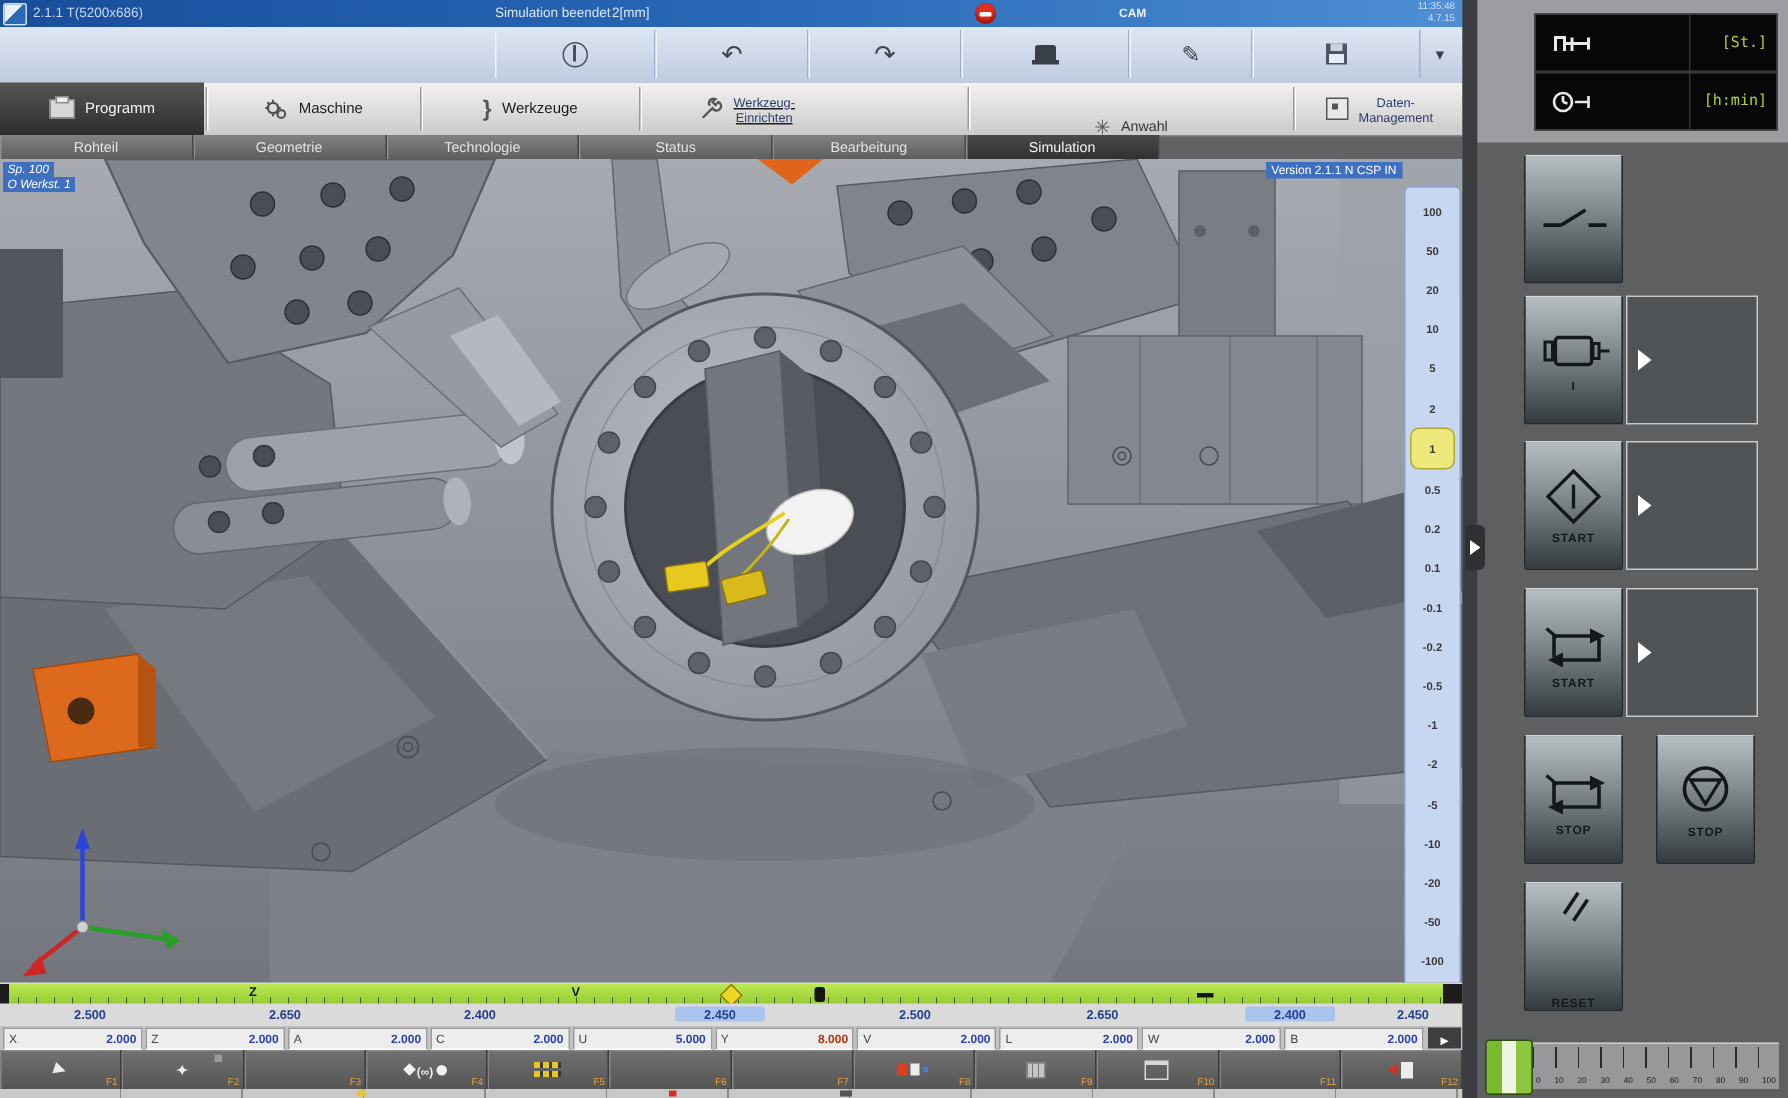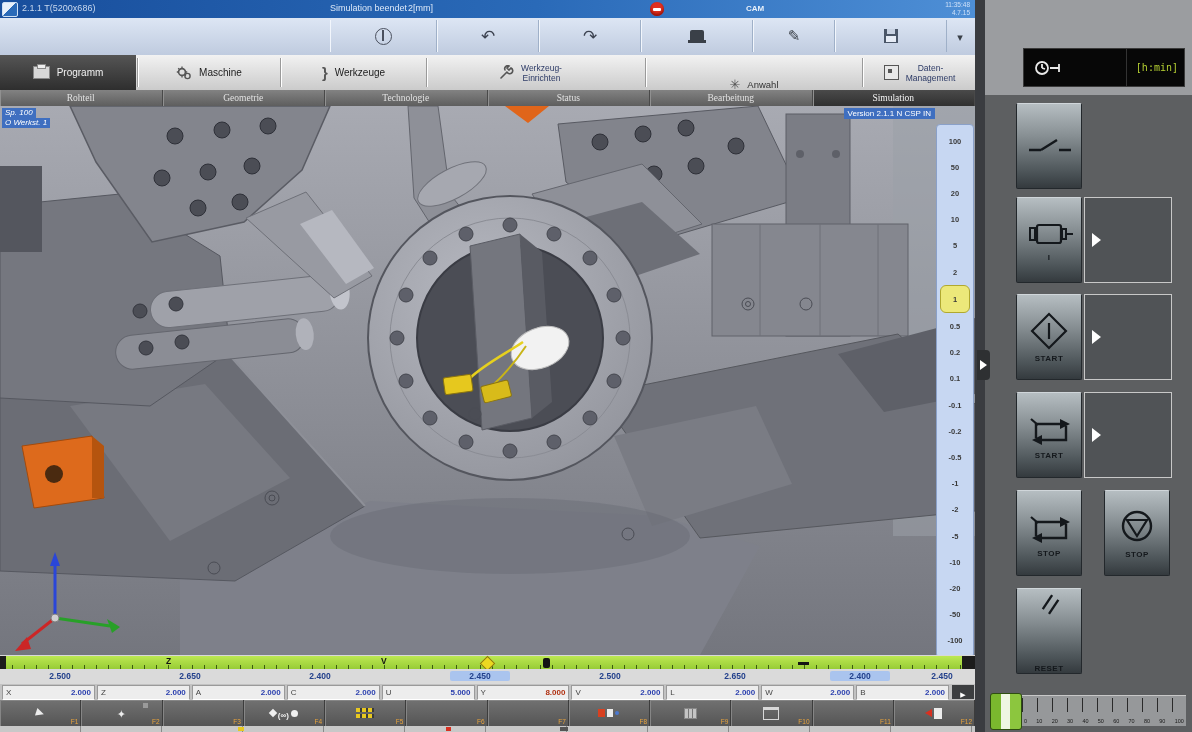--- a/index.html
+++ b/index.html
@@ -48,22 +48,22 @@
   .ico-printer{width:15px;height:11px;background:#d8d8d8;border:1px solid #888;position:relative;}
   .ico-printer::before{content:"";position:absolute;left:3px;top:-3px;width:7px;height:3px;background:#eee;border:1px solid #888;}
   .ico-gears{width:16px;height:16px;}
   .g-brace::before{content:"}";font-size:15px;color:#555;font-weight:bold;}
   .g-sun::before{content:"✳";font-size:13px;color:#555;}
   .ico-box{width:13px;height:13px;border:1.5px solid #555;position:relative;background:#e8e8e8;}
   .ico-box::after{content:"";position:absolute;left:3px;top:3px;width:4px;height:4px;background:#555;}
   .ico-wrench{width:16px;height:16px;}
 
   
-  .darktabs{left:0;top:90px;width:975px;height:16px;display:flex;
-    background:linear-gradient(#828282,#5e5e5e);font-family:Liberation Serif, serif;}
+  .darktabs{left:0;top:90px;width:773px;height:16px;display:flex;
+    background:linear-gradient(#828282,#5e5e5e);}
   .dtab{flex:1;display:flex;align-items:center;justify-content:center;font-size:9.5px;color:#e2e2e2;
     border-right:1px solid #494949;box-shadow:inset 1px 0 0 #909090;}
   .dtab.sel{background:linear-gradient(#4a4a4a,#303030);color:#f4f4f4;}
 
   
   .viewport{left:0;top:106px;width:975px;height:549px;overflow:hidden;background:#84868e;}
   .vp-label-tl{left:2px;top:2px;font-size:8px;line-height:10px;color:#fff;font-style:italic;}
   .vp-label-tl span{background:#3f6fc0;padding:0 3px;display:inline-block;}
   .vp-label-tr{right:40px;top:2px;font-size:8px;color:#fff;background:#3f6fc0;padding:1px 4px;}
   .speed-ladder{left:936px;top:18px;width:38px;height:534px;background:#c7d7f2;
@@ -207,21 +207,21 @@
           <path d="M6,1.5 V3 M6,11 V12.5 M0.8,7 H2.4 M9.6,7 H11.2 M2.2,3.2 L3.3,4.3 M8.7,9.7 L9.8,10.8" stroke="#555" stroke-width="1.3"></path>
         </svg>
       <span>Maschine</span>
     </div>
     <div class="abs rsep" style="left:280px;"></div>
     <div class="abs rtab" style="left:282px;width:143px;">
       <span class="g-brace"></span>
       <span>Werkzeuge</span>
     </div>
     <div class="abs rsep" style="left:426px;"></div>
-    <div class="abs rtab" style="left:440px;width:180px;">
+    <div class="abs rtab" style="left:408px;width:180px;text-decoration:underline;">
       <svg class="ico-wrench" viewBox="0 0 16 16">
           <path d="M3,13 L9,7 M9,7 a3,3 0 1 0 4,-4 l-2,2 -2,-2 2,-2 a3,3 0 0 0 -4,4" stroke="#555" stroke-width="1.6" fill="none" stroke-linecap="round"></path>
         </svg>
       <span class="two-line">
         <span style="display:block">Werkzeug-</span>
         <span style="display:block">Einrichten</span>
       </span>
     </div>
     <div class="abs rsep" style="left:645px;"></div>
     <div class="abs rtab" style="left:647px;width:214px;margin-top:12px;">
@@ -562,20 +562,28 @@
   </div>
   <div class="abs sliver"></div>
   <div class="abs sv-y"></div>
     <div class="abs sv-r"></div>
     <div class="abs sv-d"></div>
 
   <div class="abs gapstrip"></div>
   <div class="abs sidebar"></div>
   <div class="abs sb-top"></div>
 
+  <div class="abs lcd" style="top:9px;">
+    <span class="lcd-ico">
+      <svg width="30" height="18" viewBox="0 0 30 18">
+          <path d="M3,14 V5 H9 V14 M9,9 H14 M14,5 V14 M14,9 H25 M25,5 V13" stroke="#e8e8e8" stroke-width="2" fill="none"></path>
+        </svg>
+    </span>
+    <span class="lcd-unit">[St.]</span>
+  </div>
   <div class="abs lcd" style="top:48px;">
     <span class="lcd-ico">
       <svg width="30" height="18" viewBox="0 0 30 18">
           <circle cx="8" cy="9" r="6" stroke="#e8e8e8" stroke-width="1.8" fill="none"></circle>
           <path d="M8,9 V5 M8,9 L11,10 M16,9 H25 M25,5 V13" stroke="#e8e8e8" stroke-width="1.8" fill="none"></path>
         </svg>
     </span>
     <span class="lcd-unit">[h:min]</span>
   </div>
 

